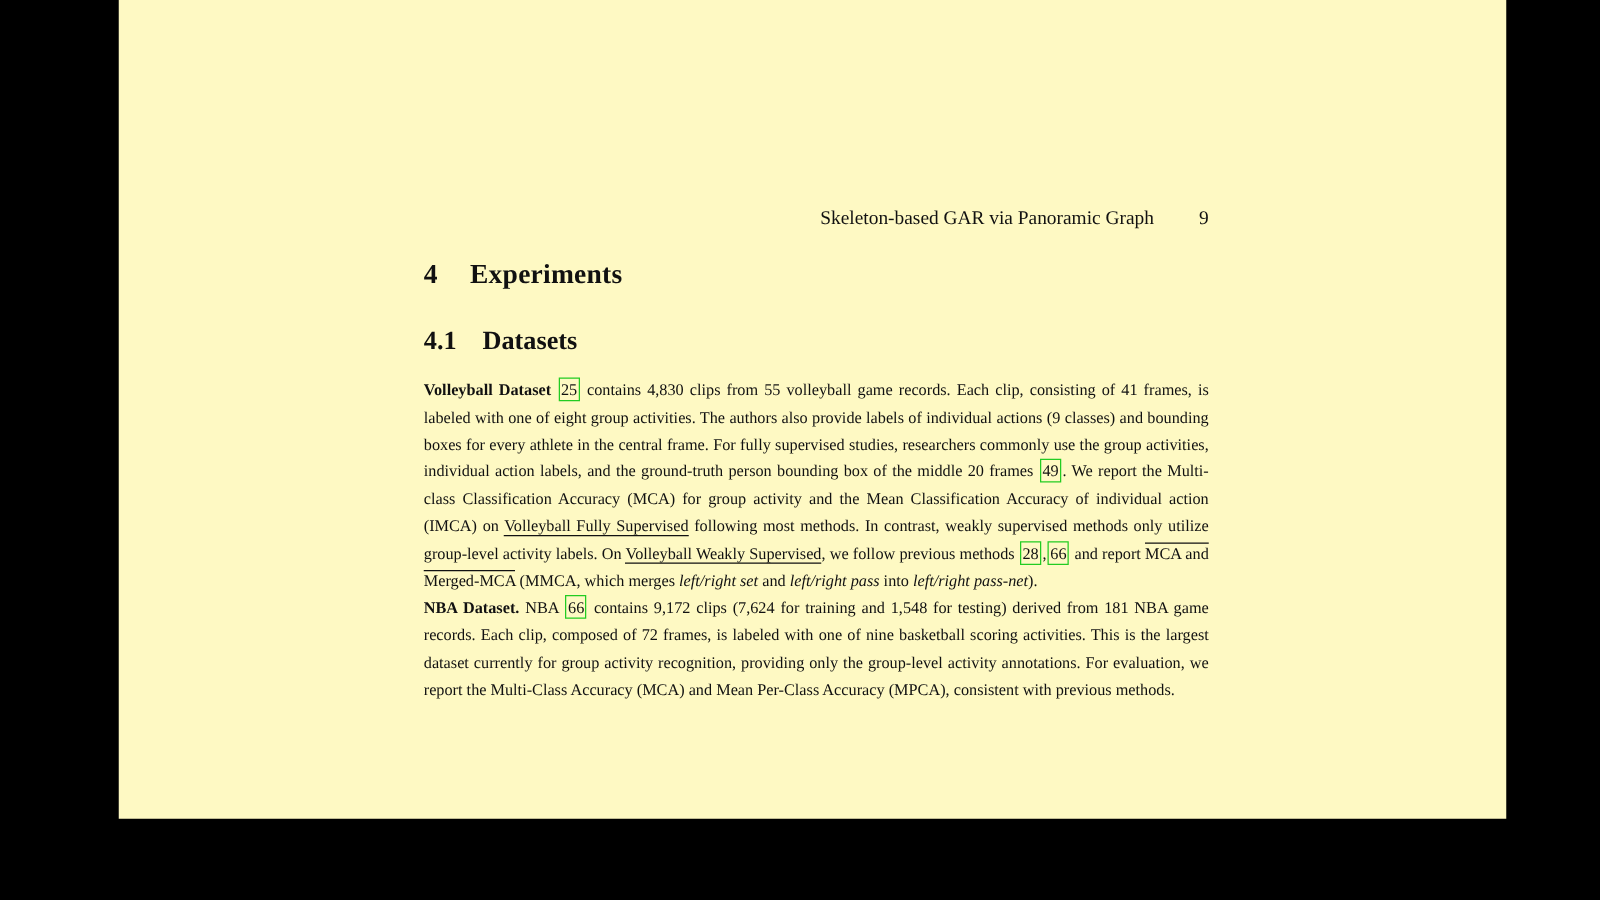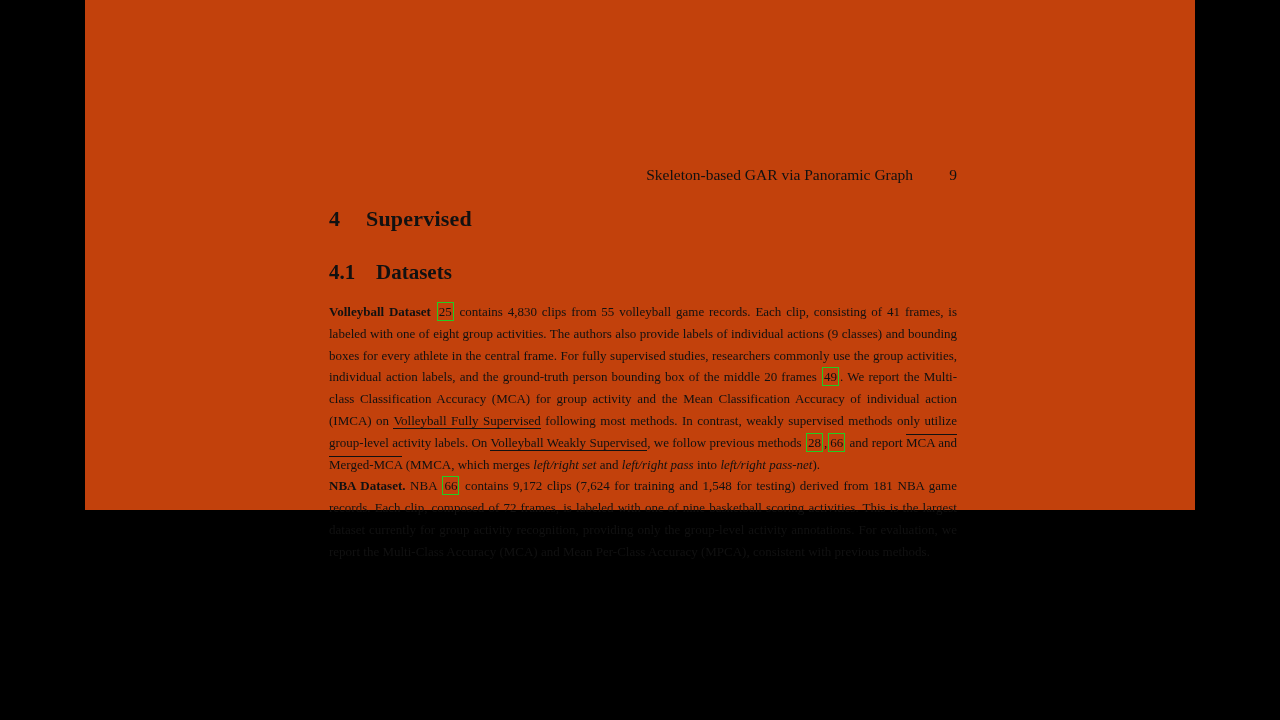--- a/index.html
+++ b/index.html
@@ -2,22 +2,22 @@
 <html><head>
 <meta charset="utf-8">
 <style>
   html, body { margin: 0; padding: 0; }
   body {
     width: 1280px; height: 720px; overflow: hidden;
     background: #000000;
     position: relative;
   }
   .page {
-    position: absolute; left: 85px; top: 0; width: 1110px; height: 510px;
-    background: #c2410c;
+    position: absolute; left: 95px; top: 0; width: 1110px; height: 655px;
+    background: #fef9c3;
   }
   .content {
     position: absolute; left: 244px; top: 0; width: 628px;
     font-family: "DejaVu Serif", "Liberation Serif", serif;
     color: #111111;
   }
   .running-header {
     position: absolute; top: 166px; left: 0; width: 628px;
     font-size: 15.5px; text-align: right;
     font-family: "Liberation Serif", serif;
@@ -58,21 +58,21 @@
 
 <div class="page">
   <div class="content">
 
     <div class="running-header">
       <span>Skeleton-based GAR via Panoramic Graph</span>
       <span class="pagenum">9</span>
     </div>
 
     <div class="section-title">
-      <span class="num">4</span><span>Supervised</span>
+      <span class="num">4</span><span>Experiments</span>
     </div>
 
     <div class="subsection-title">
       <span class="num">4.1</span><span>Datasets</span>
     </div>
 
     <div class="body-text">
       <p><span class="bold">Volleyball Dataset</span> <span class="cite">25</span><span> contains 4,830 clips from 55 volleyball game records. Each clip, consisting of 41 frames, is labeled with one of eight group activities. The authors also provide labels of individual actions (9 classes) and bounding boxes for every athlete in the central frame. For fully supervised studies, researchers commonly use the group activities, individual action labels, and the ground-truth person bounding box of the middle 20 frames </span><span class="cite">49</span><span>. We report the Multi-class Classification Accuracy (MCA) for group activity and the Mean Classification Accuracy of individual action (IMCA) on </span><span class="ul">Volleyball Fully Supervised</span><span> following most methods. In contrast, weakly supervised methods only utilize group-level activity labels. On </span><span class="ul">Volleyball Weakly Supervised</span><span>, we follow previous methods </span><span class="cite">28</span><span>,</span><span class="cite">66</span><span> and report </span><span class="ol">MCA and Merged-MCA</span><span> (MMCA, which merges </span><span class="it">left/right set</span><span> and </span><span class="it">left/right pass</span><span> into </span><span class="it">left/right pass-net</span><span>).</span></p>
       <p><span class="bold">NBA Dataset.</span><span> NBA </span><span class="cite">66</span><span> contains 9,172 clips (7,624 for training and 1,548 for testing) derived from 181 NBA game records. Each clip, composed of 72 frames, is labeled with one of nine basketball scoring activities. This is the largest dataset currently for group activity recognition, providing only the group-level activity annotations. For evaluation, we report the Multi-Class Accuracy (MCA) and Mean Per-Class Accuracy (MPCA), consistent with previous methods.</span></p>
     </div>

